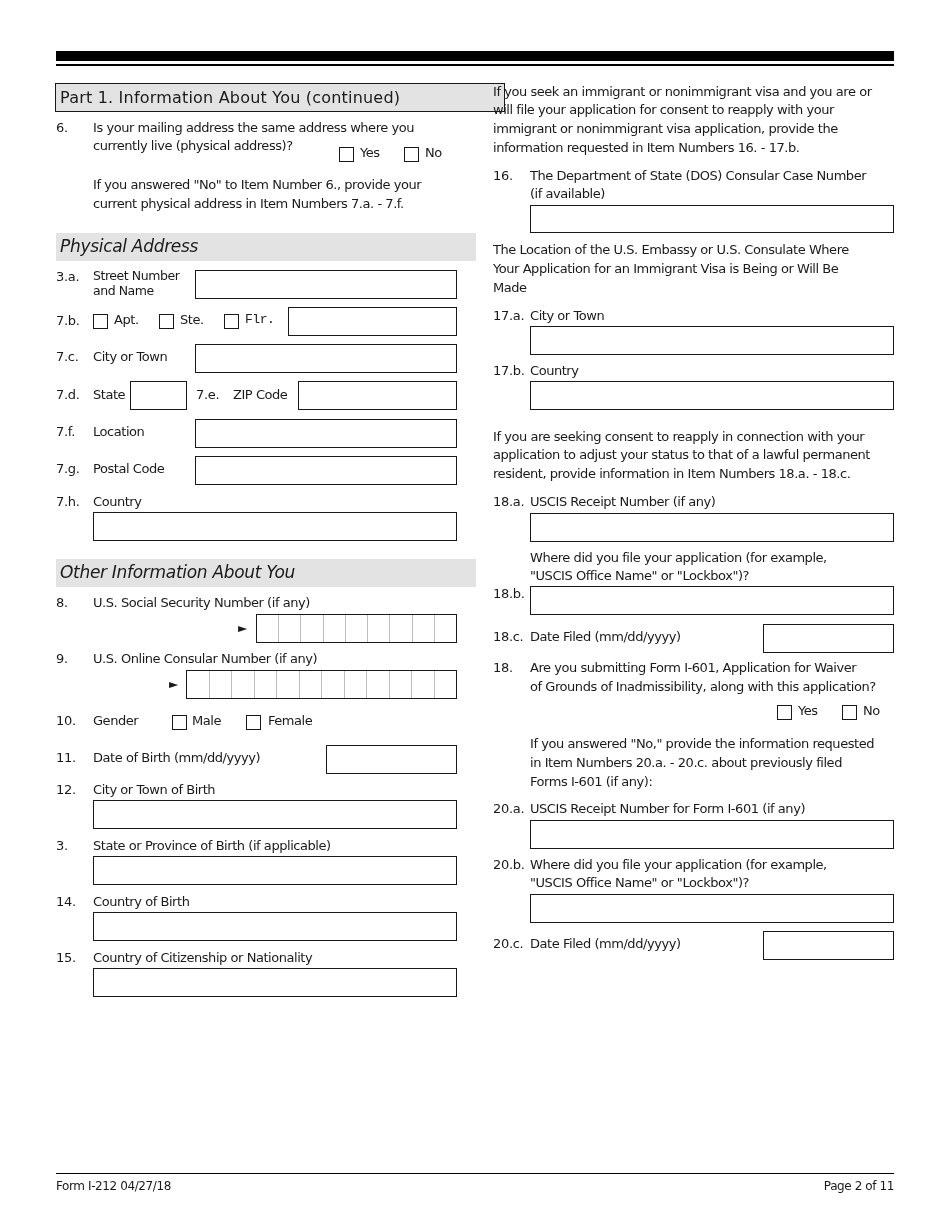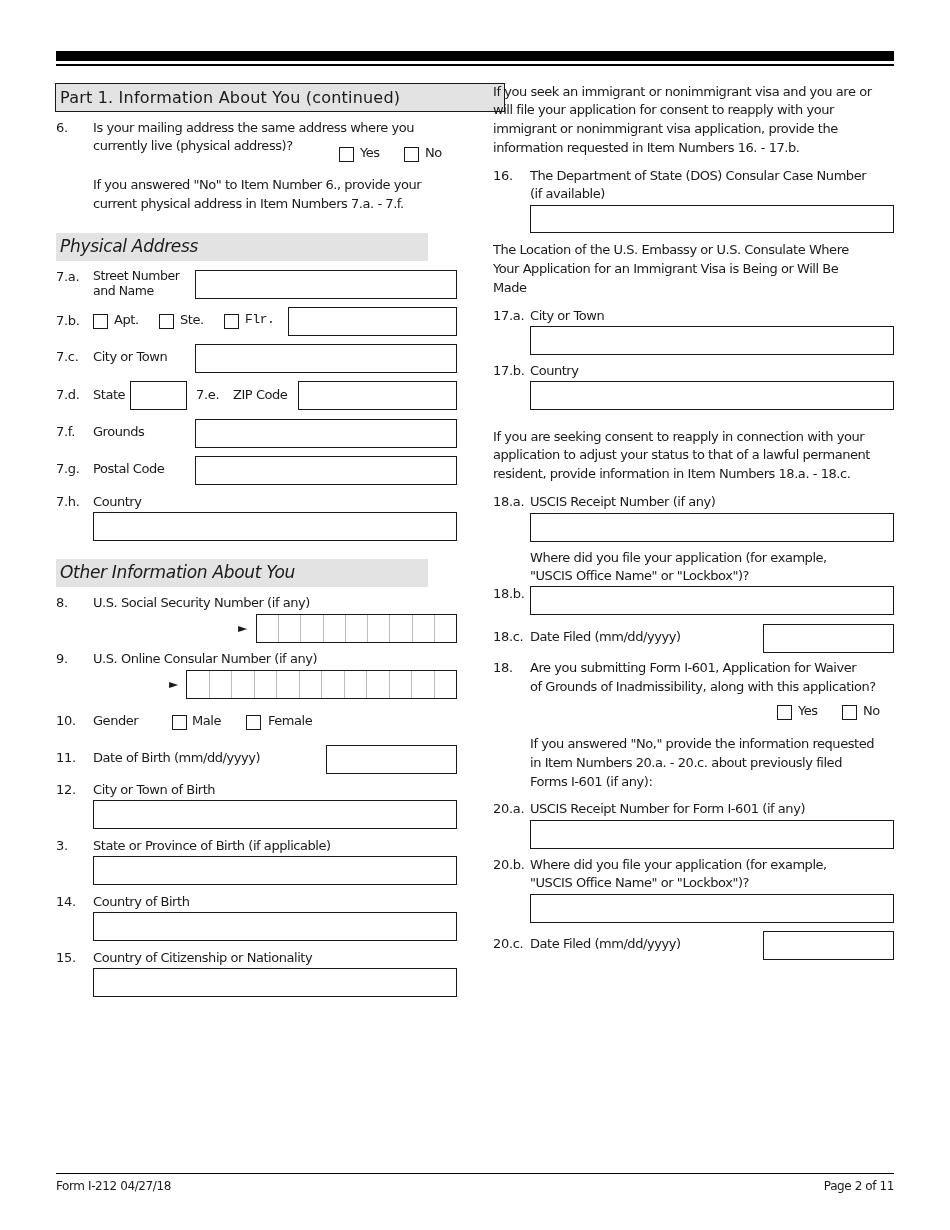--- a/index.html
+++ b/index.html
@@ -7,21 +7,21 @@
          font-family:"DejaVu Sans", "Liberation Sans", sans-serif; color:#1a1a1a; }
   .t { position:absolute; font-size:13px; line-height:18px; letter-spacing:-0.45px; white-space:nowrap; }
   .num { position:absolute; font-size:13px; line-height:18px; letter-spacing:-0.3px; }
   .box { position:absolute; border:1px solid #1a1a1a; box-sizing:border-box; background:#fff; }
   .cb { position:absolute; width:15px; height:15px; border:1px solid #1a1a1a; box-sizing:border-box; background:#fff; }
   .bar-thick { position:absolute; left:56px; top:51px; width:838px; height:10px; background:#000; }
   .bar-thin { position:absolute; left:56px; top:64px; width:838px; height:2px; background:#000; }
   .part-header { position:absolute; left:55px; top:83px; width:450px; height:29px; background:#e3e3e3;
                  border:1px solid #1a1a1a; box-sizing:border-box; font-size:16px; line-height:27px;
                  padding-left:4px; letter-spacing:0.2px; }
-  .sec-header { position:absolute; left:56px; width:372px; height:28px; background:#e3e3e3;
+  .sec-header { position:absolute; left:56px; width:420px; height:28px; background:#e3e3e3;
                 font-size:17px; line-height:27px; font-style:italic; padding-left:4px; box-sizing:border-box; letter-spacing:-0.3px; }
   .cells { position:absolute; display:flex; border:1px solid #1a1a1a; box-sizing:border-box; background:#fff; }
   .cells span { flex:1; border-right:1px solid #bdbdbd; }
   .cells span:last-child { border-right:none; }
   .arrow { position:absolute; font-size:12px; line-height:14px; }
   .footer-line { position:absolute; left:56px; top:1173px; width:838px; height:1px; background:#000; }
   .footer { position:absolute; top:1178px; font-size:12px; line-height:16px; letter-spacing:-0.4px; }
 </style>
 </head>
 <body>
@@ -36,21 +36,21 @@
 <div class="t" style="left:93px; top:137px;">currently live (physical address)?</div>
 <div class="cb" style="left:339px; top:147px;"></div>
 <div class="t" style="left:360px; top:144px;">Yes</div>
 <div class="cb" style="left:404px; top:147px;"></div>
 <div class="t" style="left:425px; top:144px;">No</div>
 <div class="t" style="left:93px; top:176px;">If you answered "No" to Item Number 6., provide your</div>
 <div class="t" style="left:93px; top:195px;">current physical address in Item Numbers 7.a. - 7.f.</div>
 
 <div class="sec-header" style="top:233px;">Physical Address</div>
 
-<div class="num" style="left:56px; top:268px;">7.a.</div>
+<div class="num" style="left:56px; top:268px;">3.a.</div>
 <div class="t" style="left:93px; top:268px; font-size:12.5px; line-height:15px;">Street Number</div>
 <div class="t" style="left:93px; top:283px; font-size:12.5px; line-height:15px;">and Name</div>
 <div class="box" style="left:195px; top:270px; width:262px; height:29px;"></div>
 
 <div class="num" style="left:56px; top:312px;">7.b.</div>
 <div class="cb" style="left:93px; top:314px;"></div>
 <div class="t" style="left:114px; top:311px;">Apt.</div>
 <div class="cb" style="left:159px; top:314px;"></div>
 <div class="t" style="left:180px; top:311px;">Ste.</div>
 <div class="cb" style="left:224px; top:314px;"></div>
@@ -62,21 +62,21 @@
 <div class="box" style="left:195px; top:344px; width:262px; height:29px;"></div>
 
 <div class="num" style="left:56px; top:386px;">7.d.</div>
 <div class="t" style="left:93px; top:386px;">State</div>
 <div class="box" style="left:130px; top:381px; width:57px; height:29px;"></div>
 <div class="num" style="left:196px; top:386px;">7.e.</div>
 <div class="t" style="left:233px; top:386px;">ZIP Code</div>
 <div class="box" style="left:298px; top:381px; width:159px; height:29px;"></div>
 
 <div class="num" style="left:56px; top:423px;">7.f.</div>
-<div class="t" style="left:93px; top:423px;">Grounds</div>
+<div class="t" style="left:93px; top:423px;">Location</div>
 <div class="box" style="left:195px; top:419px; width:262px; height:29px;"></div>
 
 <div class="num" style="left:56px; top:460px;">7.g.</div>
 <div class="t" style="left:93px; top:460px;">Postal Code</div>
 <div class="box" style="left:195px; top:456px; width:262px; height:29px;"></div>
 
 <div class="num" style="left:56px; top:493px;">7.h.</div>
 <div class="t" style="left:93px; top:493px;">Country</div>
 <div class="box" style="left:93px; top:512px; width:364px; height:29px;"></div>
 

